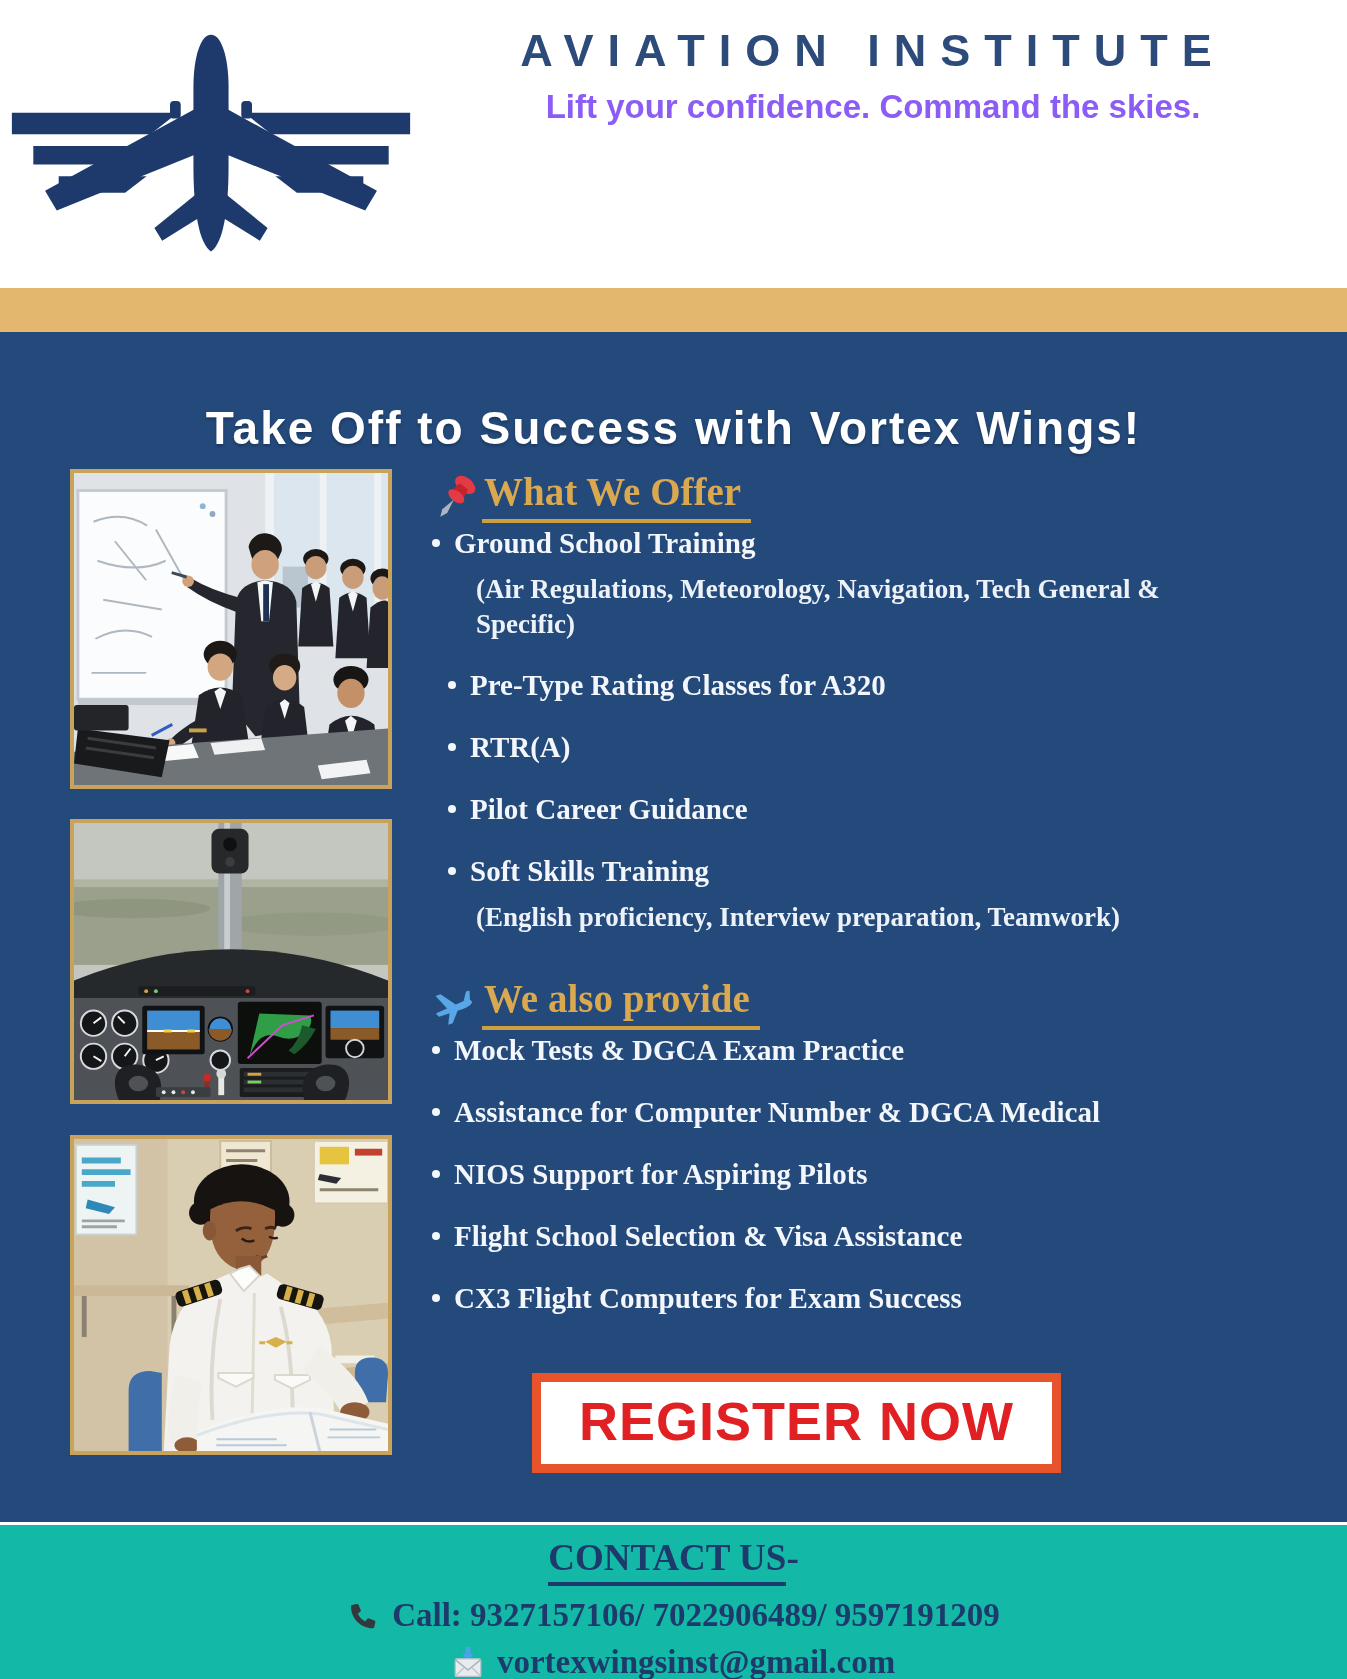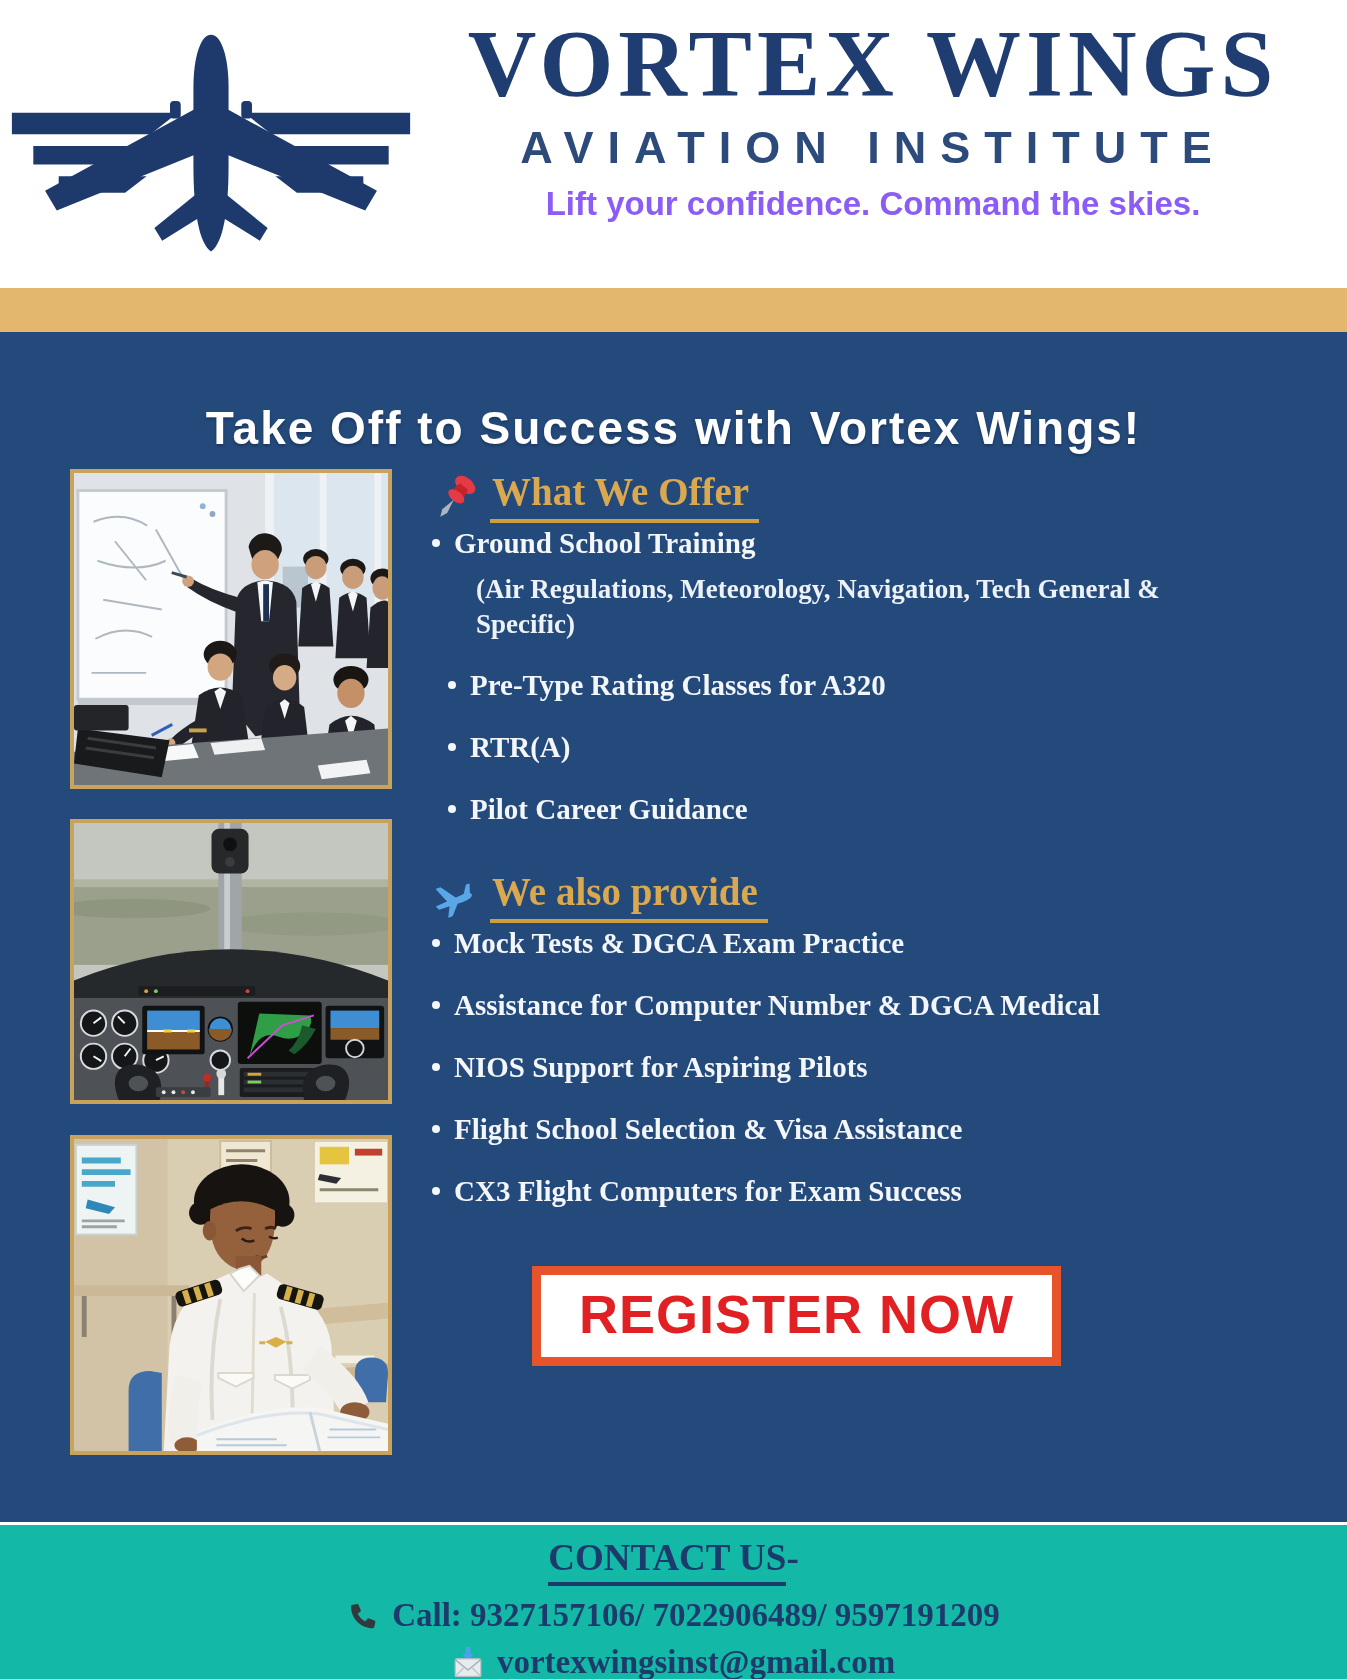--- a/index.html
+++ b/index.html
@@ -26,21 +26,21 @@
                text-shadow:0 2px 3px rgba(0,0,0,0.25);}
 
   .photo {position:absolute; left:70px; width:322px; border:4px solid #c9a35c;
           box-sizing:border-box; background:#9aa0a6; overflow:hidden;}
   .photo svg {display:block; width:100%; height:100%;}
   .photo-1 {top:137px; height:320px;}
   .photo-2 {top:487px; height:285px;}
   .photo-3 {top:803px; height:320px;}
 
   .lists {position:absolute; left:432px; top:140px; width:800px;}
-  .sec-head {display:flex; align-items:flex-start; gap:12px;}
+  .sec-head {display:flex; align-items:flex-start; gap:4px;}
   .sec-icon {width:46px; height:52px; flex:none;}
   .sec-icon svg {width:100%; height:100%; display:block;}
   .sec-title {font-weight:bold; font-size:39px; line-height:1.05; color:#d9a84f;
               border-bottom:4px solid #cf9f3f; padding:0 10px 6px 2px;}
   ul.blist {list-style:none; margin:0; padding:0;}
   .offer-list {margin-top:16px;}
   .bitem {margin-bottom:24px;}
   .bitem .row {display:flex; align-items:center; gap:14px;
                font-weight:bold; font-size:29px; line-height:38px; color:#f3f6fa;}
   .bitem.indent .row {padding-left:16px;}
@@ -89,21 +89,20 @@
 
           <path d="M194 84 L40 168 L52 188 L196 130 Z"></path>
           <path d="M226 84 L380 168 L368 188 L224 130 Z"></path>
 
           <path d="M194 172 L152 206 L160 219 L197 196 Z"></path>
           <path d="M226 172 L268 206 L260 219 L223 196 Z"></path>
         </g>
       </svg>
     </div>
     <div class="brand">
-      <div class="brand-title">VORTEX WINGS</div>
       <div class="brand-sub">AVIATION INSTITUTE</div>
       <div class="brand-tag">Lift your confidence. Command the skies.</div>
     </div>
   </header>
 
   <div class="gold-band"></div>
 
   <main class="hero">
     <h1 class="hero-title">Take Off to Success with Vortex Wings!</h1>
 
@@ -350,20 +349,27 @@
             </div>
 
         </li>
         <li class="bitem indent">
           <div class="row">
               <span class="dot"></span>
               <span>Pilot Career Guidance</span>
             </div>
 
         </li>
+        <li class="bitem indent">
+          <div class="row">
+              <span class="dot"></span>
+              <span>Soft Skills Training</span>
+            </div>
+          <div class="note">(English proficiency, Interview preparation, Teamwork)</div>
+        </li>
       </ul>
 
       <div class="sec-head provide-head">
         <span class="sec-icon">
           <svg viewBox="0 0 44 40" aria-hidden="true">
             <g transform="rotate(-18 22 20)" fill="#5aa7e8">
               <path d="M2 22 L30 19 C37 18.5 40 21 37.5 23.5 C35 25.5 30 26 25 26 L4 26 Z"></path>
               <path d="M14 21.5 L7 6 L12 6 L23 20 Z"></path>
               <path d="M15 25 L10 36 L14.5 36 L23 25.5 Z"></path>
               <path d="M31 19 L36 11 L39.5 11 L37 20 Z"></path>

